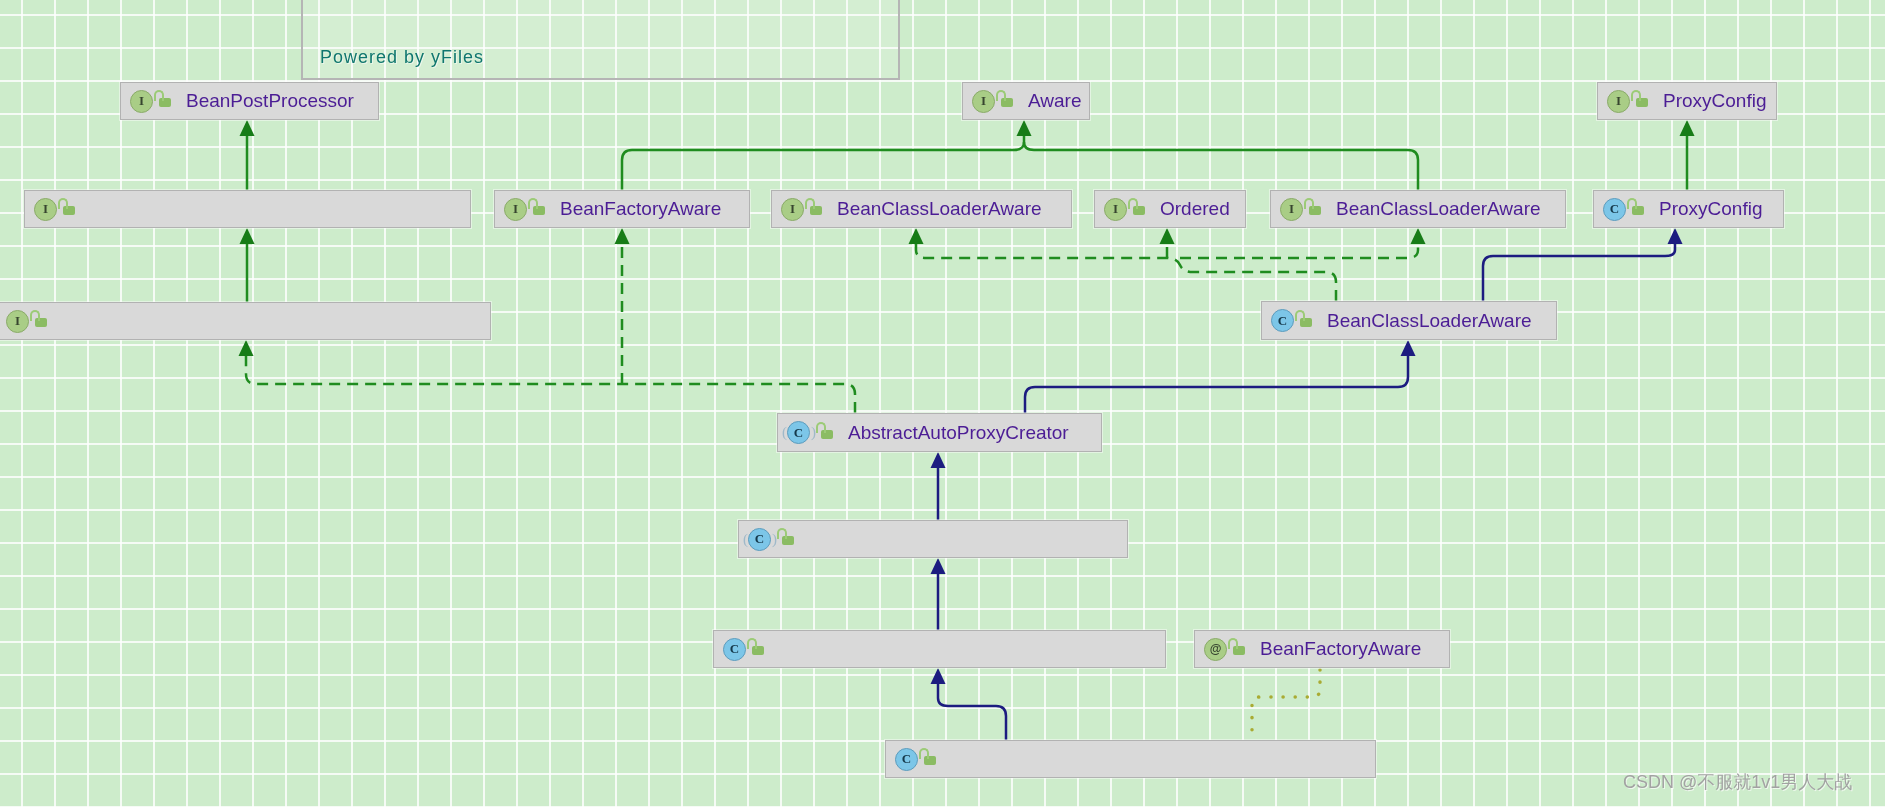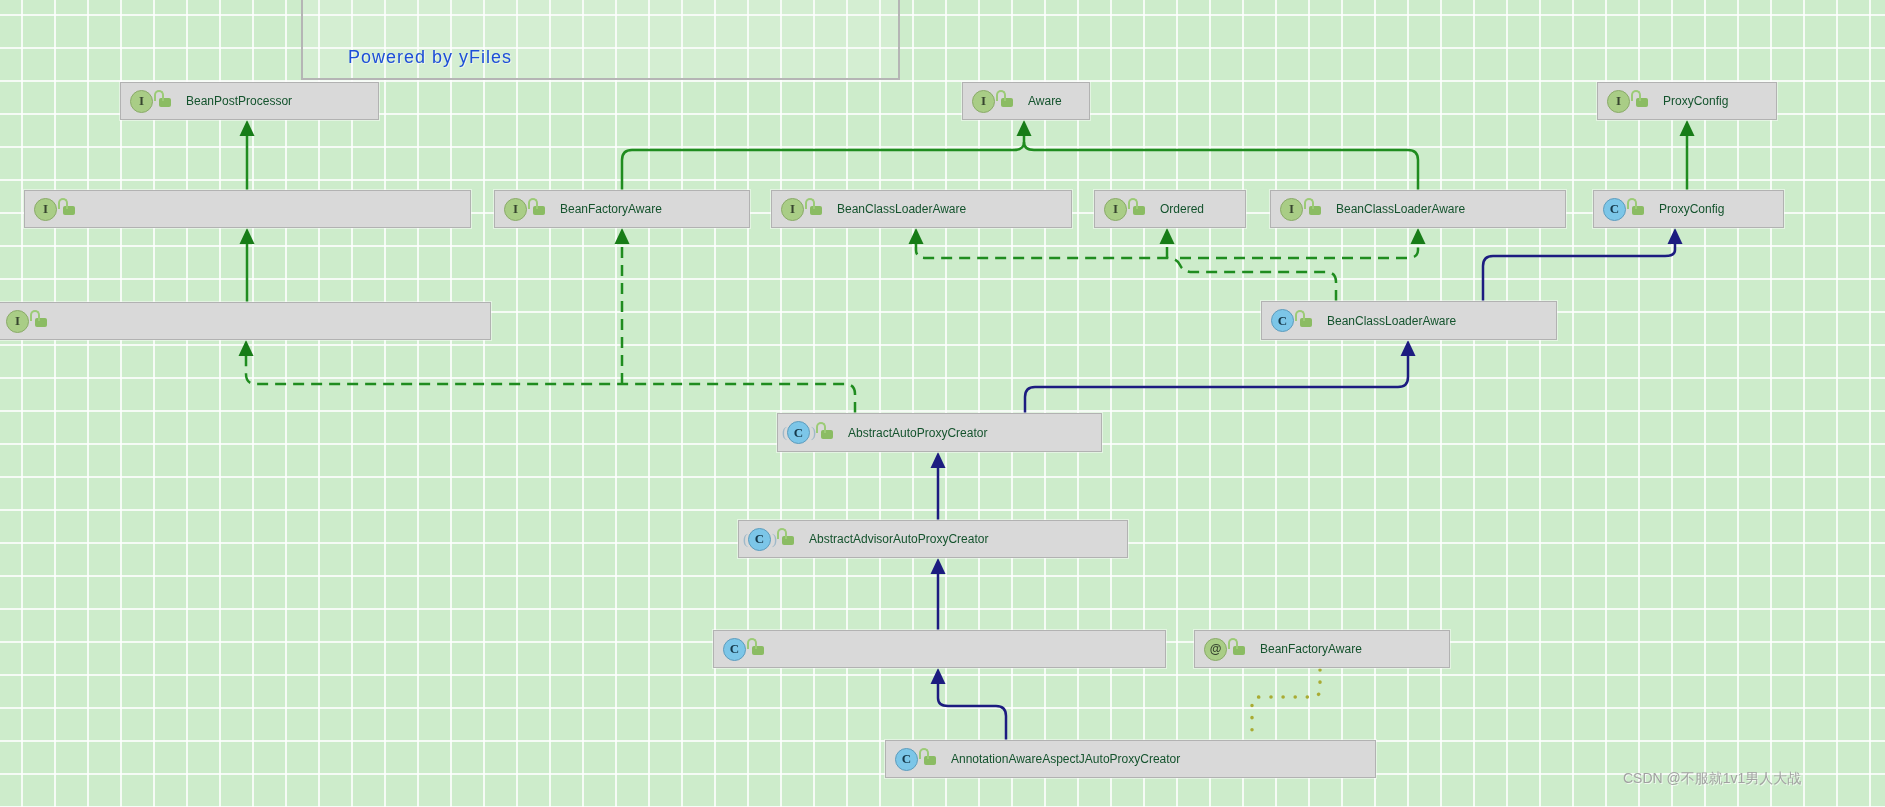--- a/index.html
+++ b/index.html
@@ -18,21 +18,21 @@
     position:absolute;
     background:#d9d9d9;
     border:1px solid #b2b2b2;
     box-shadow:0 0 0 1px rgba(255,255,255,.45);
     display:flex;align-items:center;
     padding-left:9px;box-sizing:border-box;
     white-space:nowrap;
     cursor:default;
   }
   .node .label{
-    font-size:12px;color:#14532d;margin-left:15px;letter-spacing:0px;
+    font-size:19px;color:#4c1d95;margin-left:15px;letter-spacing:0px;
   }
   .icon{
     width:21px;height:21px;border-radius:50%;
     display:inline-flex;align-items:center;justify-content:center;
     font:bold 13px "Liberation Serif", serif;
     flex:0 0 auto;
   }
   .icon.interface,.icon.annotation{background:#a9cd86;border:1px solid #8aab69;color:#37452f;}
   .icon.class,.icon.abstract-class{background:#7cc6e8;border:1px solid #5d9cbd;color:#15384a;}
   .icon.annotation{font-size:12px;font-family:"Liberation Sans",sans-serif;font-weight:bold;}
@@ -47,27 +47,26 @@
     content:"";position:absolute;left:-5px;top:-8px;width:6px;height:9px;
     border:2.5px solid #9ccb77;border-bottom:none;border-radius:5px 5px 0 0;
   }
   #yfiles-box{
     position:absolute;left:301px;top:-20px;width:599px;height:100px;
     border:2px solid #b5b5b5;background:rgba(255,255,255,.15);
     box-sizing:border-box;
   }
   #yfiles-text{
     position:absolute;left:17px;bottom:10px;
-    font-size:18px;color:#1d4ed8;letter-spacing:1px;
+    font-size:18px;color:#0f766e;letter-spacing:1px;
     text-shadow:1px 1px 0 rgba(255,255,255,.55);
-    margin-left:28px;
   }
   #csdn-watermark{
     position:absolute;left:1623px;top:770px;
-    font-size:14px;color:#a2a2a2;
+    font-size:18px;color:#a2a2a2;
     text-shadow:1px 1px 0 rgba(255,255,255,.65);
   }
 </style>
 </head>
 <body>
 
 <div id="yfiles-box">
   <span id="yfiles-text">Powered by yFiles</span>
 </div>
 
@@ -163,31 +162,29 @@
       <span class="icon abstract-class">C</span>
       <span class="paren r">)</span>
       <span class="lock"></span>
       <span class="label">AbstractAutoProxyCreator</span>
     </div>
     <div class="node" style="left: 738px; top: 520px; width: 390px; height: 38px;">
       <span class="paren l">(</span>
       <span class="icon abstract-class">C</span>
       <span class="paren r">)</span>
       <span class="lock"></span>
-      <span class="label">AbstractAdvisorAutoProxyCreator</span>
     </div>
     <div class="node" style="left: 713px; top: 630px; width: 453px; height: 38px;">
       <span class="icon class">C</span>
       <span class="lock"></span>
     </div>
     <div class="node" style="left: 1194px; top: 630px; width: 256px; height: 38px;">
       <span class="icon annotation">@</span>
       <span class="lock"></span>
       <span class="label">BeanFactoryAware</span>
     </div>
     <div class="node" style="left: 885px; top: 740px; width: 491px; height: 38px;">
       <span class="icon class">C</span>
       <span class="lock"></span>
-      <span class="label">AnnotationAwareAspectJAutoProxyCreator</span>
     </div>
   </div>
 
 <div id="csdn-watermark">CSDN @不服就1v1男人大战</div>
 
 </body></html>

